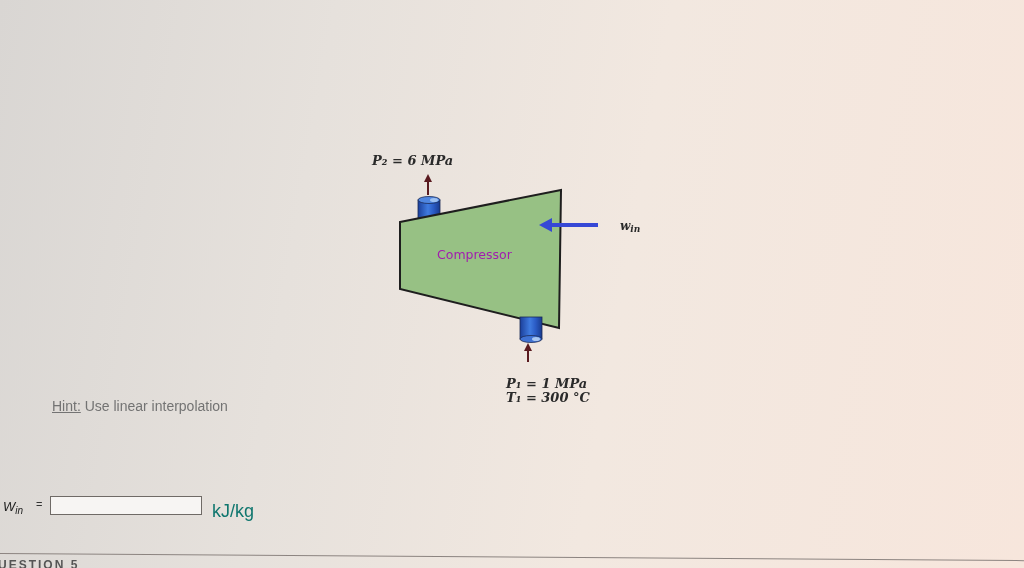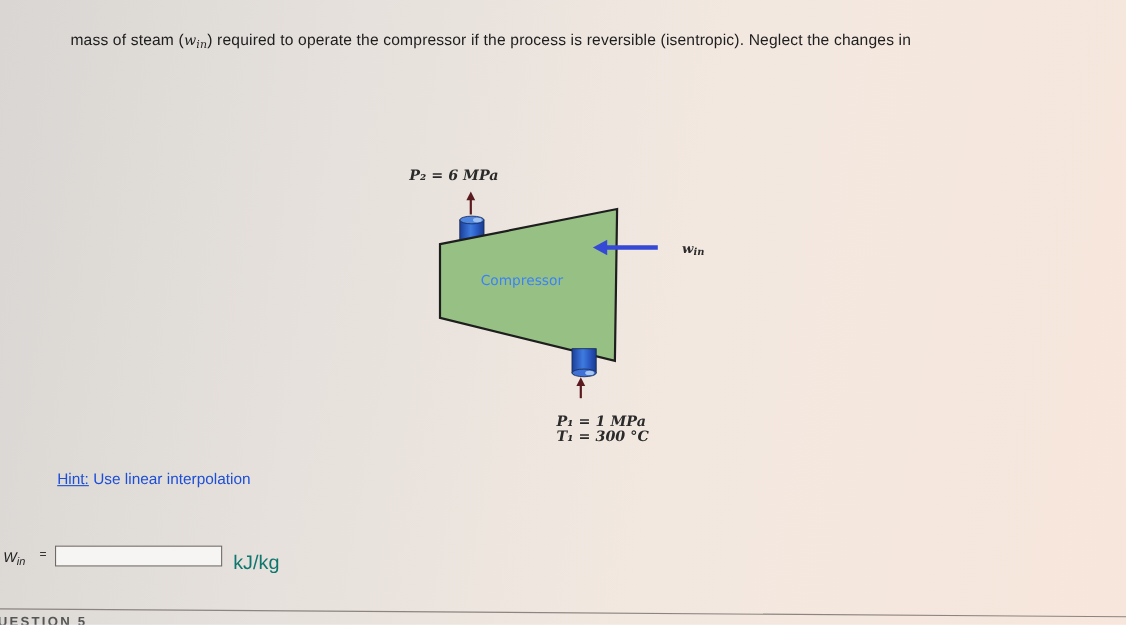--- a/index.html
+++ b/index.html
@@ -50,30 +50,29 @@
       font-style: italic;
       font-weight: bold;
       font-size: 12px;
       color: #2a2a2a;
     }
     .compressor-label {
       position: absolute;
       left: 437px;
       top: 247px;
       font-size: 12.5px;
-      color: #3b82f6;
+      color: #a21caf;
       font-family: "DejaVu Sans", sans-serif;
     }
     .hint {
       position: absolute;
       left: 52px;
       top: 398px;
       font-size: 14px;
-      color: #1d4ed8;
-      margin-top: 29px;
+      color: #737373;
     }
     .hint .hint-key {
       text-decoration: underline;
     }
     .answer-row {
       position: absolute;
       left: 0;
       top: 496px;
       height: 26px;
       width: 300px;
@@ -133,21 +132,20 @@
       font-weight: bold;
       letter-spacing: 2px;
       color: #555;
       white-space: nowrap;
     }
   </style>
 </head>
 <body>
 
 <div class="problem">
-  <span class="line"><span>mass of steam (</span><span class="italic-math">w</span><span class="sub">in</span><span>) required to operate the compressor if the process is reversible (isentropic). Neglect the changes in</span></span>
 </div>
 
 <svg class="diagram" width="1024" height="568" viewBox="0 0 1024 568">
   <defs>
     <linearGradient id="pipeGrad" x1="0" x2="1" y1="0" y2="0">
       <stop offset="0" stop-color="#1b3f9a"></stop>
       <stop offset="0.45" stop-color="#3f7be0"></stop>
       <stop offset="0.7" stop-color="#2b5cc6"></stop>
       <stop offset="1" stop-color="#183a8e"></stop>
     </linearGradient>

